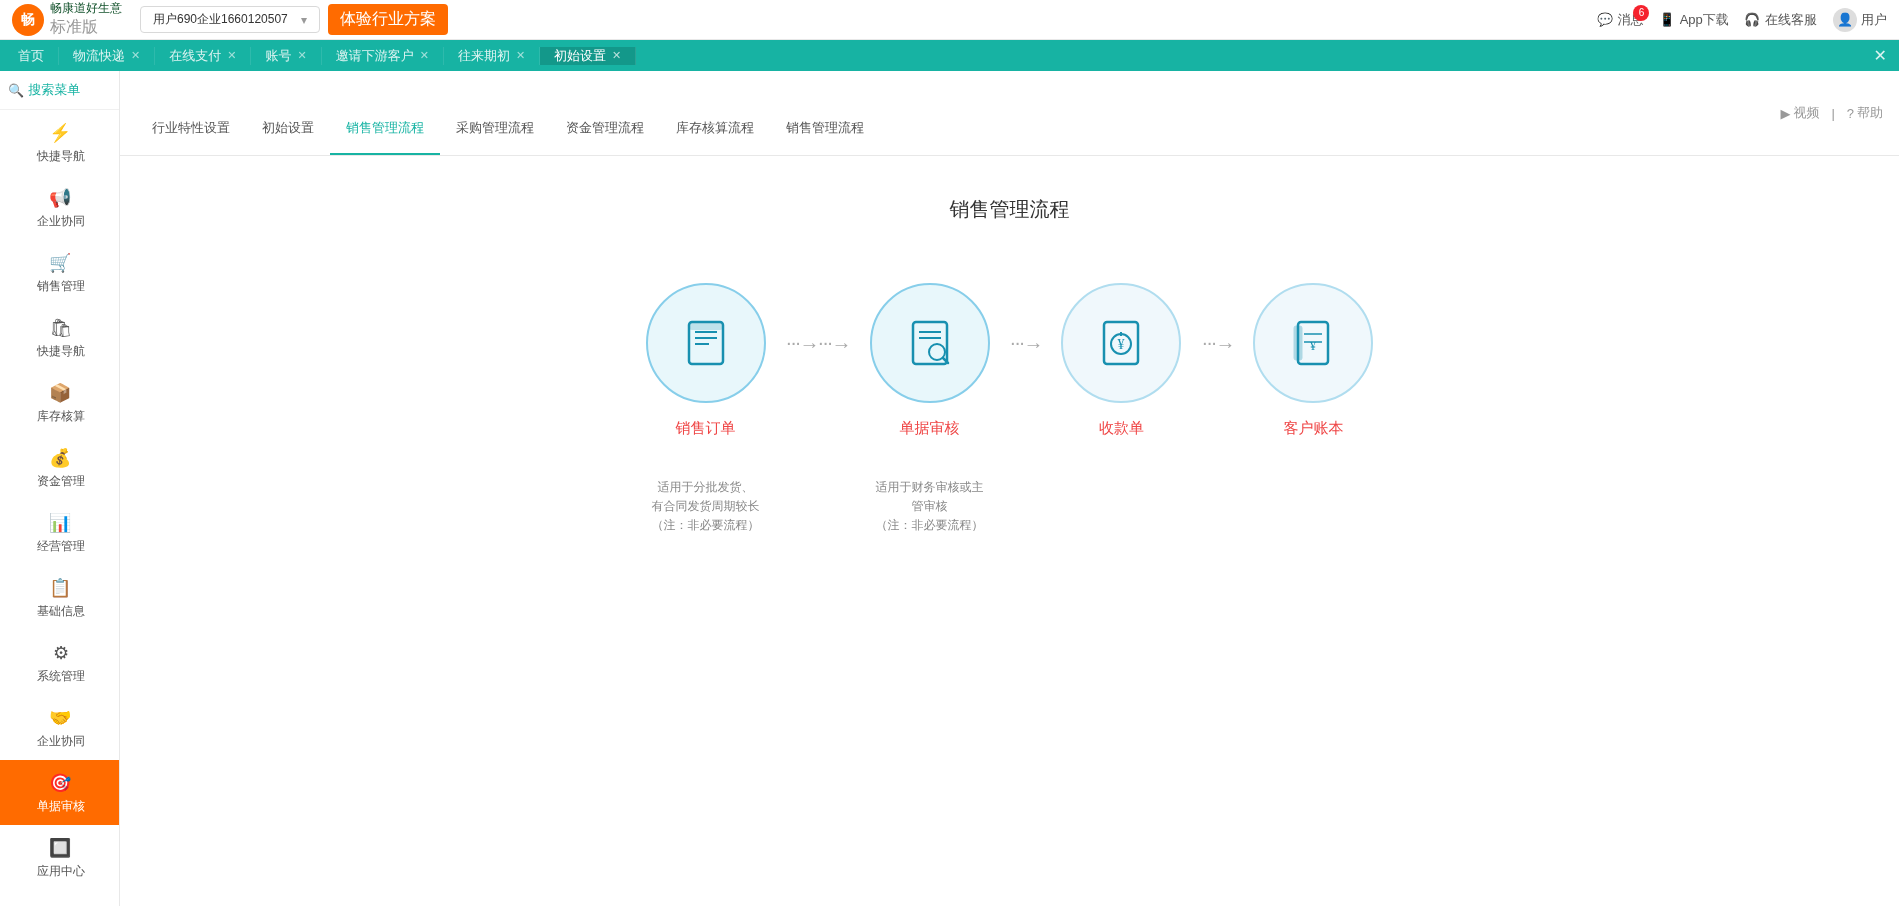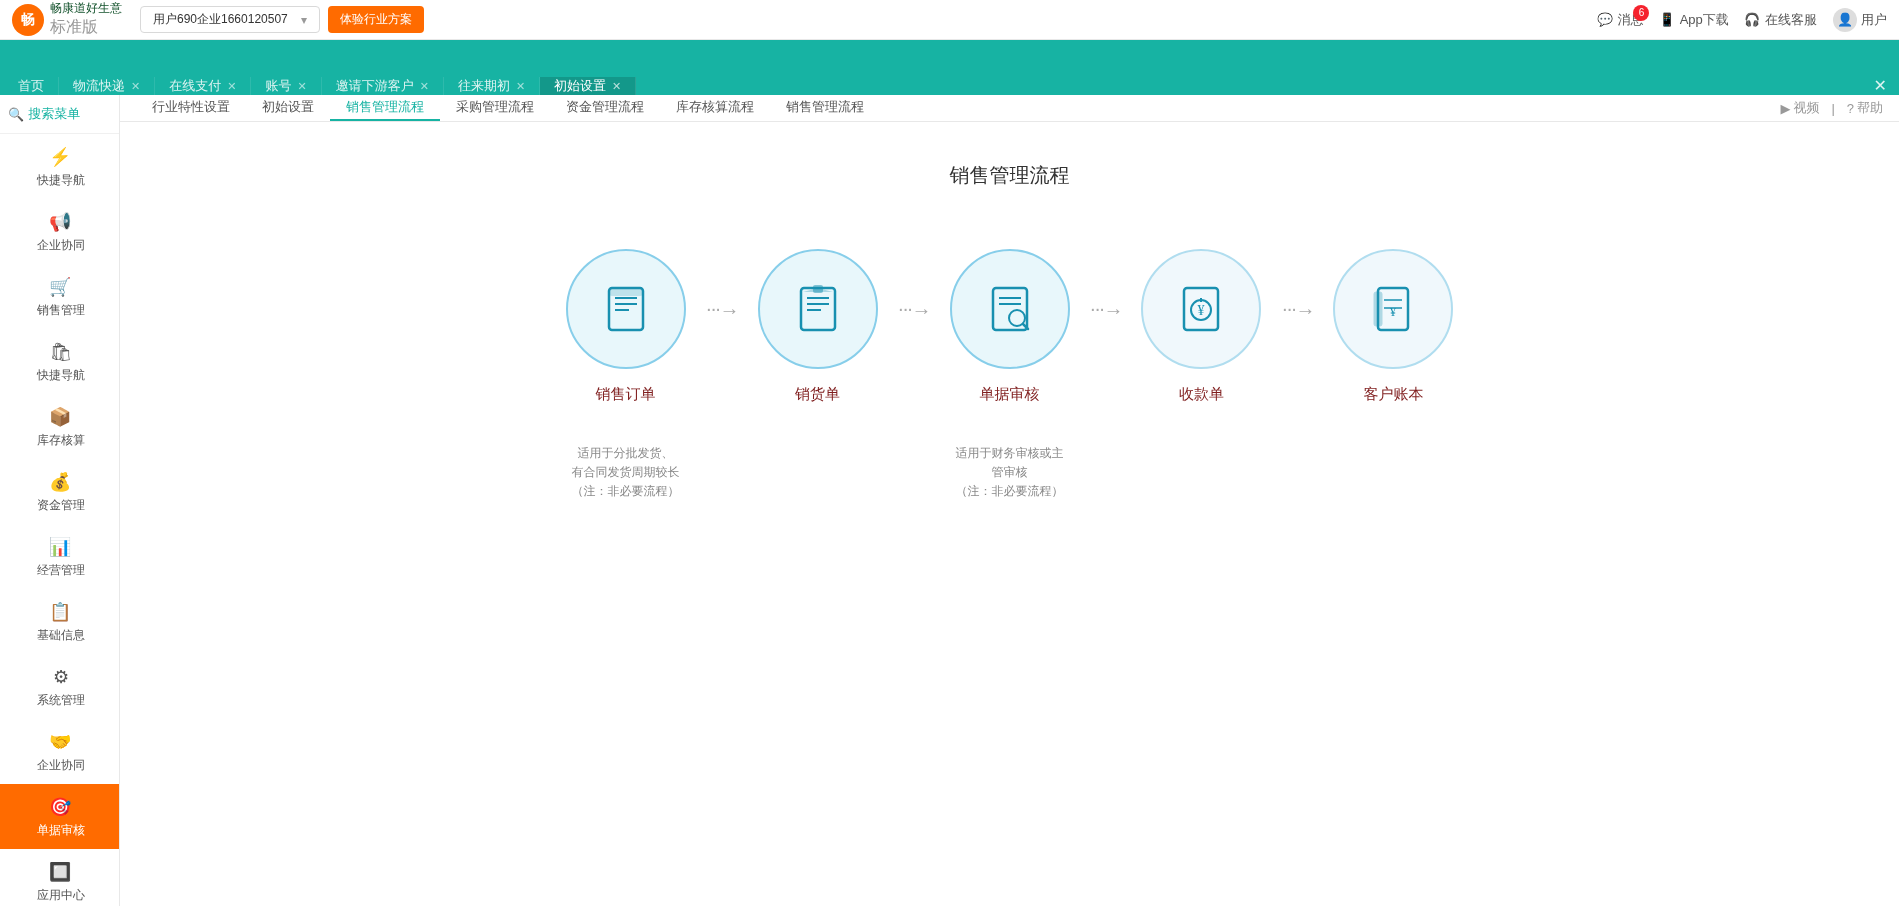--- a/index.html
+++ b/index.html
@@ -7,61 +7,61 @@
 
     
     .top-bar { height: 40px; background: #fff; border-bottom: 1px solid #e8e8e8; display: flex; align-items: center; padding: 0 12px; justify-content: space-between; flex-shrink: 0; }
     .top-bar-left { display: flex; align-items: center; gap: 8px; }
     .logo-area { display: flex; align-items: center; gap: 6px; width: 120px; }
     .logo-icon { width: 32px; height: 32px; background: #ff6b00; border-radius: 50%; display: flex; align-items: center; justify-content: center; color: white; font-size: 14px; font-weight: bold; }
     .logo-text { font-size: 12px; color: #14532d; line-height: 1.3; }
     .logo-sub { font-size: 16px; color: #999; }
     .user-selector { display: flex; align-items: center; gap: 4px; border: 1px solid #d9d9d9; border-radius: 4px; padding: 4px 12px; cursor: pointer; font-size: 12px; color: #333; min-width: 180px; }
     .user-selector-arrow { color: #999; margin-left: auto; }
-    .trial-btn { background: #ff6b00; color: white; border: none; border-radius: 4px; padding: 5px 12px; font-size: 12px; cursor: pointer; }
+    .trial-btn { background: #ff6b00; color: white; border: none; border-radius: 4px; padding: 5px 12px; font-size: 16px; cursor: pointer; }
     .top-bar-right { display: flex; align-items: center; gap: 16px; font-size: 13px; color: #555; }
     .top-right-item { display: flex; align-items: center; gap: 4px; cursor: pointer; position: relative; }
     .badge { background: #f5222d; color: white; border-radius: 50%; width: 16px; height: 16px; font-size: 10px; display: flex; align-items: center; justify-content: center; position: absolute; top: -6px; right: -6px; }
     .avatar { width: 24px; height: 24px; border-radius: 50%; background: #ddd; display: flex; align-items: center; justify-content: center; color: #999; }
 
     
-    .nav-tabs { height: 55px; background: #17b3a3; display: flex; align-items: flex-end; flex-shrink: 0; padding-left: 4px; }
+    .nav-tabs { height: 31px; background: #17b3a3; display: flex; align-items: center; flex-shrink: 0; padding-left: 4px; }
     .nav-tab { display: flex; align-items: center; gap: 4px; padding: 0 14px; color: rgba(255,255,255,0.85); cursor: pointer; font-size: 13px; border-right: 1px solid rgba(255,255,255,0.1); white-space: nowrap; }
     .nav-tab.active { background: rgba(0,0,0,0.15); color: white; }
     .nav-tab .close-btn { font-size: 11px; opacity: 0.7; margin-left: 2px; }
     .nav-tab-close-all { margin-left: auto; padding: 0 12px; color: rgba(255,255,255,0.85); cursor: pointer; display: flex; align-items: center; font-size: 16px; }
 
     
     .main-layout { display: flex; flex: 1; overflow: hidden; }
 
     
     .sidebar { width: 120px; background: #fff; border-right: 1px solid #e8e8e8; display: flex; flex-direction: column; flex-shrink: 0; overflow-y: auto; }
     .sidebar-search { padding: 10px 8px; border-bottom: 1px solid #f0f0f0; display: flex; align-items: center; gap: 4px; color: #17b3a3; font-size: 13px; cursor: pointer; }
     .sidebar-item { display: flex; flex-direction: column; align-items: center; padding: 12px 4px 10px; cursor: pointer; color: #555; font-size: 12px; gap: 4px; border-left: 3px solid transparent; }
     .sidebar-item.active { background: #ff6b00; color: white; border-left-color: #ff6b00; }
     .sidebar-item .item-icon { font-size: 18px; }
 
     
     .content-area { flex: 1; background: #fff; overflow: auto; display: flex; flex-direction: column; }
 
     
     .sub-tabs { display: flex; align-items: center; padding: 0 16px; border-bottom: 1px solid #e8e8e8; flex-shrink: 0; background: #fff; }
-    .sub-tab { padding: 3px 16px; cursor: pointer; font-size: 13px; color: #555; border-bottom: 2px solid transparent; white-space: nowrap; }
+    .sub-tab { padding: 16px 16px; cursor: pointer; font-size: 13px; color: #555; border-bottom: 2px solid transparent; white-space: nowrap; margin-top: 32px; }
     .sub-tab.active { color: #17b3a3; border-bottom-color: #17b3a3; font-weight: 500; }
     .sub-tab-right { margin-left: auto; display: flex; align-items: center; gap: 12px; font-size: 13px; color: #999; }
     .sub-tab-right span { display: flex; align-items: center; gap: 3px; cursor: pointer; }
 
     
     .flow-content { flex: 1; display: flex; flex-direction: column; align-items: center; padding: 20px; }
     .flow-title { font-size: 20px; color: #333; margin-bottom: 60px; margin-top: 20px; }
     .flow-diagram { display: flex; align-items: flex-start; gap: 0; }
     .flow-node { display: flex; flex-direction: column; align-items: center; gap: 16px; width: 160px; }
     .flow-circle { width: 120px; height: 120px; border-radius: 50%; border: 2px solid #87ceea; background: #e8f7fb; display: flex; align-items: center; justify-content: center; color: #1890b0; font-size: 40px; }
     .flow-circle.lighter { background: #f0f8fc; border-color: #b0ddef; }
-    .flow-label { font-size: 15px; color: #7f1d1d; font-weight: 500; }
+    .flow-label { font-size: 15px; color: #ef4444; font-weight: 500; }
     .flow-desc { font-size: 12px; color: #888; text-align: center; line-height: 1.6; margin-top: 24px; }
     .flow-arrow { display: flex; align-items: center; padding-top: 48px; color: #aaa; font-size: 20px; letter-spacing: -2px; }
   </style>
 </head>
 <body>
 
 <div class="top-bar">
   <div class="top-bar-left">
     <div class="logo-area">
       <div class="logo-icon">畅</div>
@@ -206,34 +206,20 @@
               <line x1="14" y1="26" x2="28" y2="26" stroke="#1890b0" stroke-width="2"></line>
               <rect x="8" y="4" width="34" height="8" rx="3" fill="#1890b0" opacity="0.2"></rect>
             </svg>
           </div>
           <div class="flow-label">销售订单</div>
           <div class="flow-desc">适用于分批发货、<br>有合同发货周期较长<br>（注：非必要流程）</div>
         </div>
 
         <div class="flow-arrow">···→</div>
 
-        <div class="flow-node">
-          <div class="flow-circle">
-            <svg width="50" height="50" viewBox="0 0 50 50" fill="none" xmlns="http://www.w3.org/2000/svg">
-              <rect x="8" y="4" width="34" height="42" rx="3" stroke="#1890b0" stroke-width="2.5" fill="none"></rect>
-              <line x1="14" y1="14" x2="36" y2="14" stroke="#1890b0" stroke-width="2"></line>
-              <line x1="14" y1="20" x2="36" y2="20" stroke="#1890b0" stroke-width="2"></line>
-              <line x1="14" y1="26" x2="28" y2="26" stroke="#1890b0" stroke-width="2"></line>
-              <polyline points="10,8 25,4 40,8" fill="#1890b0" opacity="0.3"></polyline>
-              <rect x="20" y="1" width="10" height="8" rx="2" fill="#1890b0" opacity="0.5"></rect>
-            </svg>
-          </div>
-          <div class="flow-label">销货单</div>
-          <div class="flow-desc"></div>
-        </div>
 
         <div class="flow-arrow">···→</div>
 
         <div class="flow-node">
           <div class="flow-circle">
             <svg width="50" height="50" viewBox="0 0 50 50" fill="none" xmlns="http://www.w3.org/2000/svg">
               <rect x="8" y="4" width="34" height="42" rx="3" stroke="#1890b0" stroke-width="2.5" fill="none"></rect>
               <line x1="14" y1="14" x2="36" y2="14" stroke="#1890b0" stroke-width="2"></line>
               <line x1="14" y1="20" x2="36" y2="20" stroke="#1890b0" stroke-width="2"></line>
               <circle cx="32" cy="34" r="8" stroke="#1890b0" stroke-width="2" fill="none"></circle>

